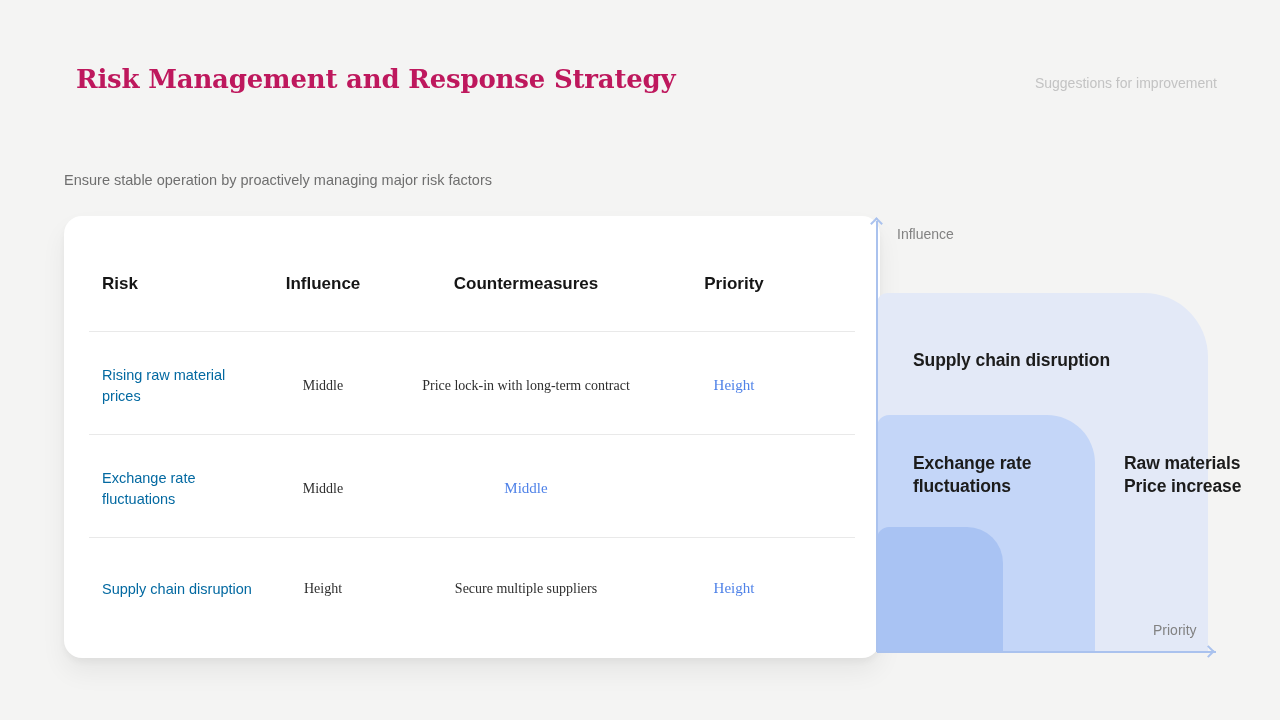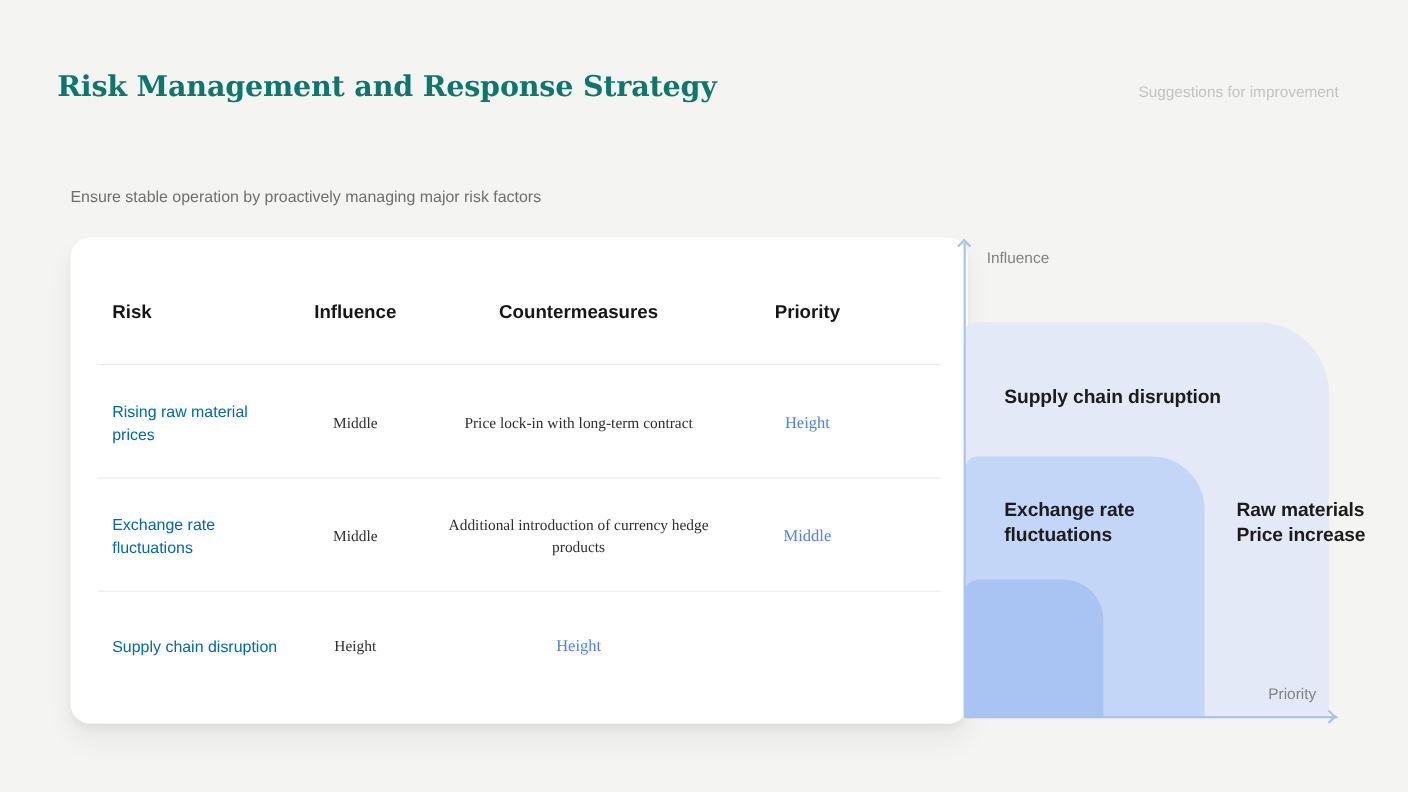--- a/index.html
+++ b/index.html
@@ -7,23 +7,23 @@
   body {
     background:#f4f4f3;
     font-family:"Liberation Sans", sans-serif;
     position:relative;
     overflow:hidden;
   }
   .abs { position:absolute; }
 
   
   .page-title {
-    left:52px; top:64px;
+    left:76px; top:64px;
     font-family:"DejaVu Serif", serif;
-    font-weight:700; font-size:26px; color:#0f766e;
+    font-weight:700; font-size:26px; color:#be185d;
     letter-spacing:-0.2px;
   }
   .corner-note {
     right:63px; top:75px;
     font-size:14px; color:#c3c3c3;
   }
   .subtitle {
     left:64px; top:172px;
     font-size:14.5px; color:#6f6f6f;
   }
@@ -103,28 +103,28 @@
     <span class="cell-risk">Rising raw material prices</span>
     <span class="cell">Middle</span>
     <span class="cell">Price lock-in with long-term contract</span>
     <span class="cell cell-priority" style="color: rgb(79, 130, 232);">Height</span>
   </div>
   <div class="tdiv"></div>
 
   <div class="trow">
     <span class="cell-risk">Exchange rate fluctuations</span>
     <span class="cell">Middle</span>
-    <span class="cell">Additional introduction of currency hedge products</span>
     <span class="cell cell-priority" style="color: rgb(79, 130, 232);">Middle</span>
   </div>
   <div class="tdiv"></div>
 
   <div class="trow last">
     <span class="cell-risk">Supply chain disruption</span>
     <span class="cell">Height</span>
+    <span class="cell">Secure multiple suppliers</span>
     <span class="cell cell-priority" style="color: rgb(79, 130, 232);">Height</span>
   </div>
 </section>
 
 <div>
   <div class="abs zone zone-1" style="background: rgb(227, 233, 247);"></div>
   <div class="abs zone zone-2" style="background: rgb(196, 214, 248);"></div>
   <div class="abs zone zone-3" style="background: rgb(169, 195, 243);"></div>
 
   <div class="abs axis-y"></div>

